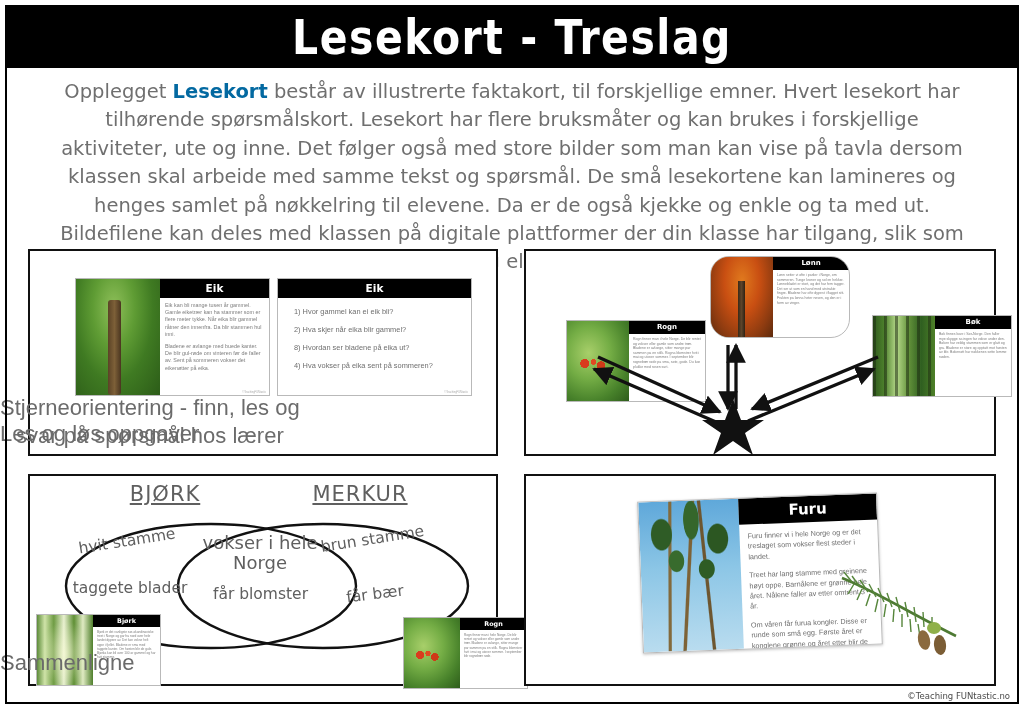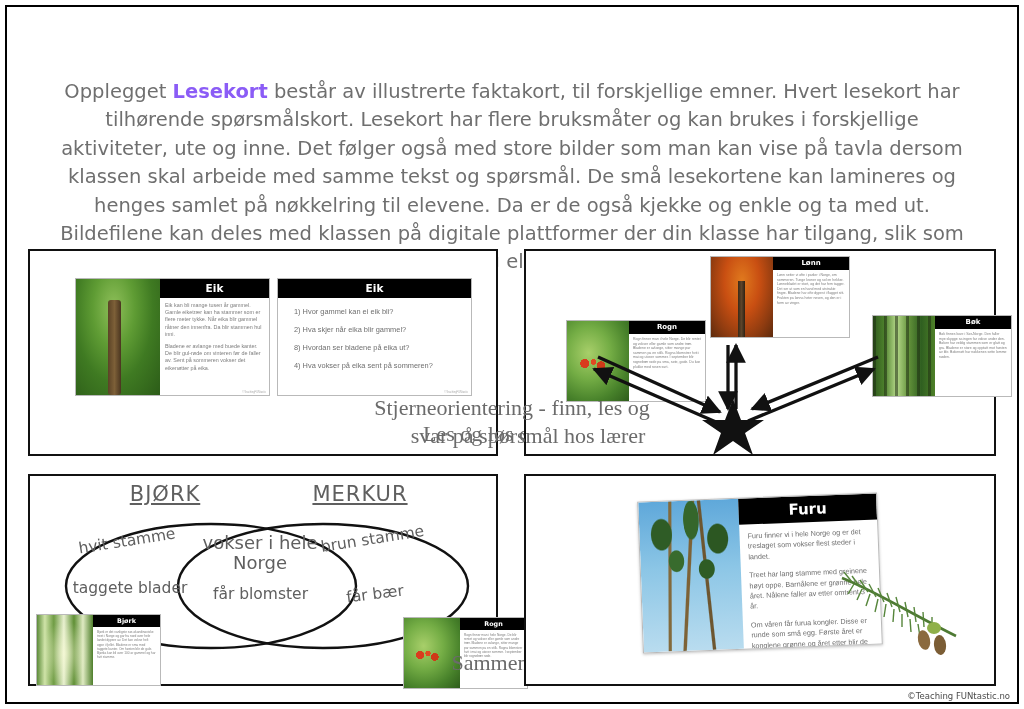--- a/index.html
+++ b/index.html
@@ -26,33 +26,33 @@
     color:#fff;font-size:41px;font-weight:bold;letter-spacing:1.5px;
     font-family:"DejaVu Sans", sans-serif;
     transform:scaleY(1.18);
   }
   
   .intro{
     position:absolute;left:55px;top:78px;width:914px;
     text-align:center;color:#6f6f6f;font-size:19.5px;line-height:28.4px;
     font-family:"DejaVu Sans", sans-serif;
   }
-  .intro b{color:#8b5cf6;font-weight:bold;}
+  .intro b{color:#0369a1;font-weight:bold;}
   
   .panel{
     position:absolute;border:2px solid #111;background:#fff;box-sizing:border-box;
   }
   #panel-tl{left:28px;top:249px;width:470px;height:207px;}
   #panel-tr{left:524px;top:249px;width:472px;height:207px;}
   #panel-bl{left:28px;top:474px;width:470px;height:212px;}
   #panel-br{left:524px;top:474px;width:472px;height:212px;}
 
   .caption{
-    position:absolute;left:0;width:100%;text-align:center;
-    color:#6b6b6b;font-size:22px;font-family:Liberation Serif, serif;
+    position:absolute;left:0;width:100%;text-align:left;
+    color:#6b6b6b;font-size:22px;font-family:Liberation Sans, sans-serif;
     line-height:26px;
   }
   
   .card{position:absolute;background:#fff;border:1px solid #b9b9b9;
         box-sizing:border-box;display:flex;overflow:hidden;}
   .card-photo{flex:0 0 auto;overflow:hidden;position:relative;}
   .card-right{flex:1 1 auto;display:flex;flex-direction:column;min-width:0;}
   .card-head{background:#000;color:#fff;text-align:center;position:relative;
              font-family:"DejaVu Sans", sans-serif;font-weight:bold;}
   .card-body{flex:1 1 auto;color:#7d7d7d;overflow:hidden;}
@@ -100,21 +100,21 @@
   #card-eik-text .card-photo{width:84px;}
   #card-eik-text .card-head{height:19px;line-height:19px;font-size:10.5px;}
   #card-eik-text .card-body{font-size:5.4px;line-height:7.2px;padding:4px 5px;}
   #card-eik-q{left:277px;top:278px;width:195px;height:118px;}
   #card-eik-q .card-head{height:19px;line-height:19px;font-size:10.5px;}
   #card-eik-q .card-body{font-size:7.4px;line-height:9px;padding:9px 8px;color:#6e6e6e;}
   #card-eik-q .card-body p{margin:0 0 9px 8px;}
   .tiny-credit{position:absolute;right:3px;bottom:1px;font-size:2.6px;color:#aaa;}
 
   
-  #card-lonn{left:710px;top:256px;width:140px;height:82px;}
+  #card-lonn{left:710px;top:256px;width:140px;height:82px;border-radius:19px;}
   #card-lonn .card-photo{width:62px;}
   #card-lonn .card-head{height:13px;line-height:13px;font-size:7px;}
   #card-lonn .card-body{font-size:3.5px;line-height:4.6px;padding:3px 4px;}
   #card-rogn-star{left:566px;top:320px;width:140px;height:82px;}
   #card-rogn-star .card-photo{width:62px;}
   #card-rogn-star .card-head{height:13px;line-height:13px;font-size:7px;}
   #card-rogn-star .card-body{font-size:3.5px;line-height:4.6px;padding:3px 4px;}
   #card-bok{left:872px;top:315px;width:140px;height:82px;}
   #card-bok .card-photo{width:62px;}
   #card-bok .card-head{height:13px;line-height:13px;font-size:7px;}
@@ -156,20 +156,23 @@
                pointer-events:none;}
 
   .credit{position:absolute;right:14px;bottom:8px;color:#4a4a4a;font-size:8.5px;
           font-family:"DejaVu Sans", sans-serif;}
 </style>
 </head>
 <body>
 
 <div class="page">
 
+  <div class="banner">
+    <div class="banner-title">Lesekort - Treslag</div>
+  </div>
 
   <div class="intro">
     <span>Opplegget </span><b>Lesekort</b><span> består av illustrerte faktakort, til forskjellige emner. Hvert lesekort har tilhørende spørsmålskort. Lesekort har flere bruksmåter og kan brukes i forskjellige aktiviteter, ute og inne. Det følger også med store bilder som man kan vise på tavla dersom klassen skal arbeide med samme tekst og spørsmål. De små lesekortene kan lamineres og henges samlet på nøkkelring til elevene. Da er de også kjekke og enkle og ta med ut. Bildefilene kan deles med klassen på digitale plattformer der din klasse har tilgang, slik som It's Learning eller Showbie.</span>
   </div>
 
   <div class="panel" id="panel-tl"></div>
 
   <div class="card" id="card-eik-text">
     <div class="card-photo ph-oak"></div>
     <div class="card-right">

